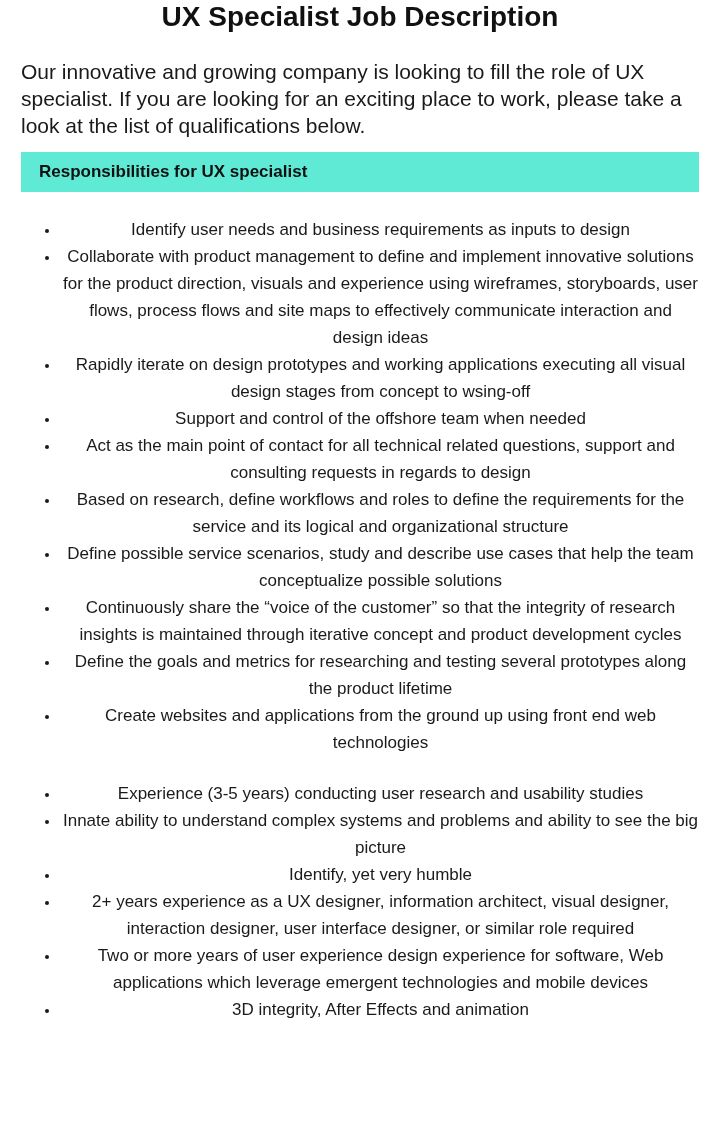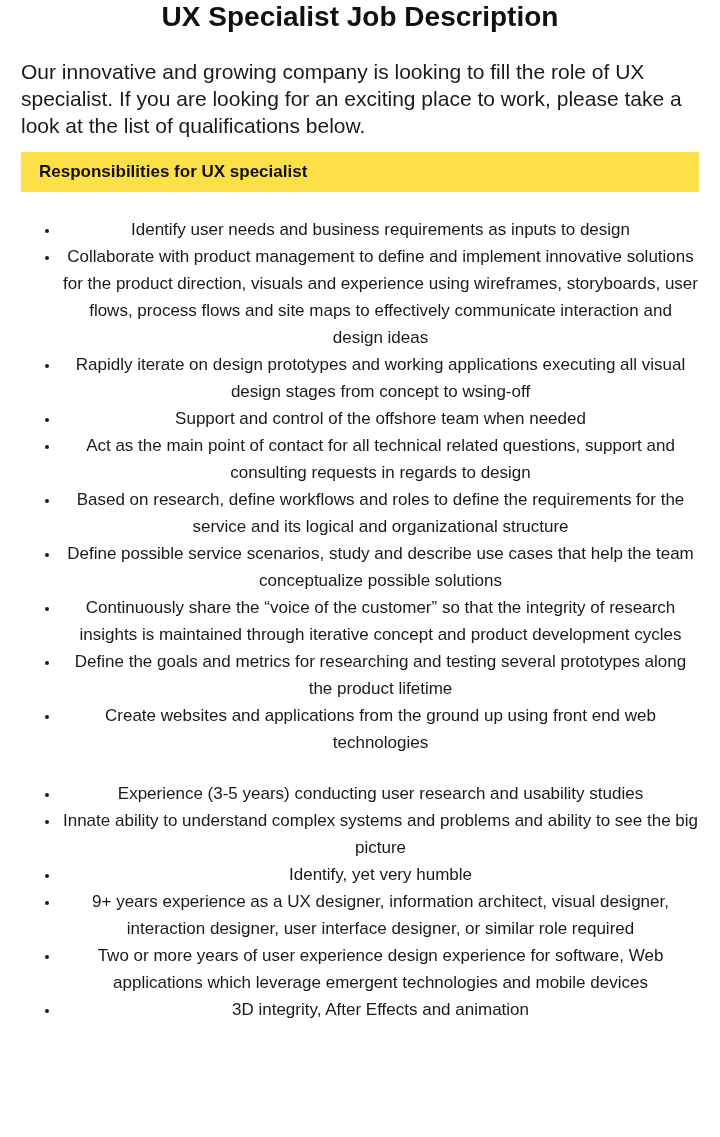--- a/index.html
+++ b/index.html
@@ -27,21 +27,21 @@
     text-align: center;
     margin: 0 0 24px 0;
     color: #111111;
   }
   .intro {
     font-size: 21px;
     line-height: 27px;
     margin: 0 0 13px 0;
   }
   .section-header {
-    background: #fde047;
+    background: #5eead4;
     font-weight: 700;
     font-size: 17px;
     line-height: 18px;
     padding: 11px 18px;
     color: #111111;
   }
   .item-list {
     list-style: disc outside;
     margin: 24px 0 24px 0;
     padding: 0 0 0 39px;
@@ -94,21 +94,21 @@
 
   <section>
     <ul class="item-list">
 
         <li class="list-item">Experience (3-5 years) conducting user research and usability studies</li>
 
         <li class="list-item">Innate ability to understand complex systems and problems and ability to see the big picture</li>
 
         <li class="list-item">Identify, yet very humble</li>
 
-        <li class="list-item">9+ years experience as a UX designer, information architect, visual designer, interaction designer, user interface designer, or similar role required</li>
+        <li class="list-item">2+ years experience as a UX designer, information architect, visual designer, interaction designer, user interface designer, or similar role required</li>
 
         <li class="list-item">Two or more years of user experience design experience for software, Web applications which leverage emergent technologies and mobile devices</li>
 
         <li class="list-item">3D integrity, After Effects and animation</li>
       </ul>
   </section>
 
 </div>
 
 </body></html>

